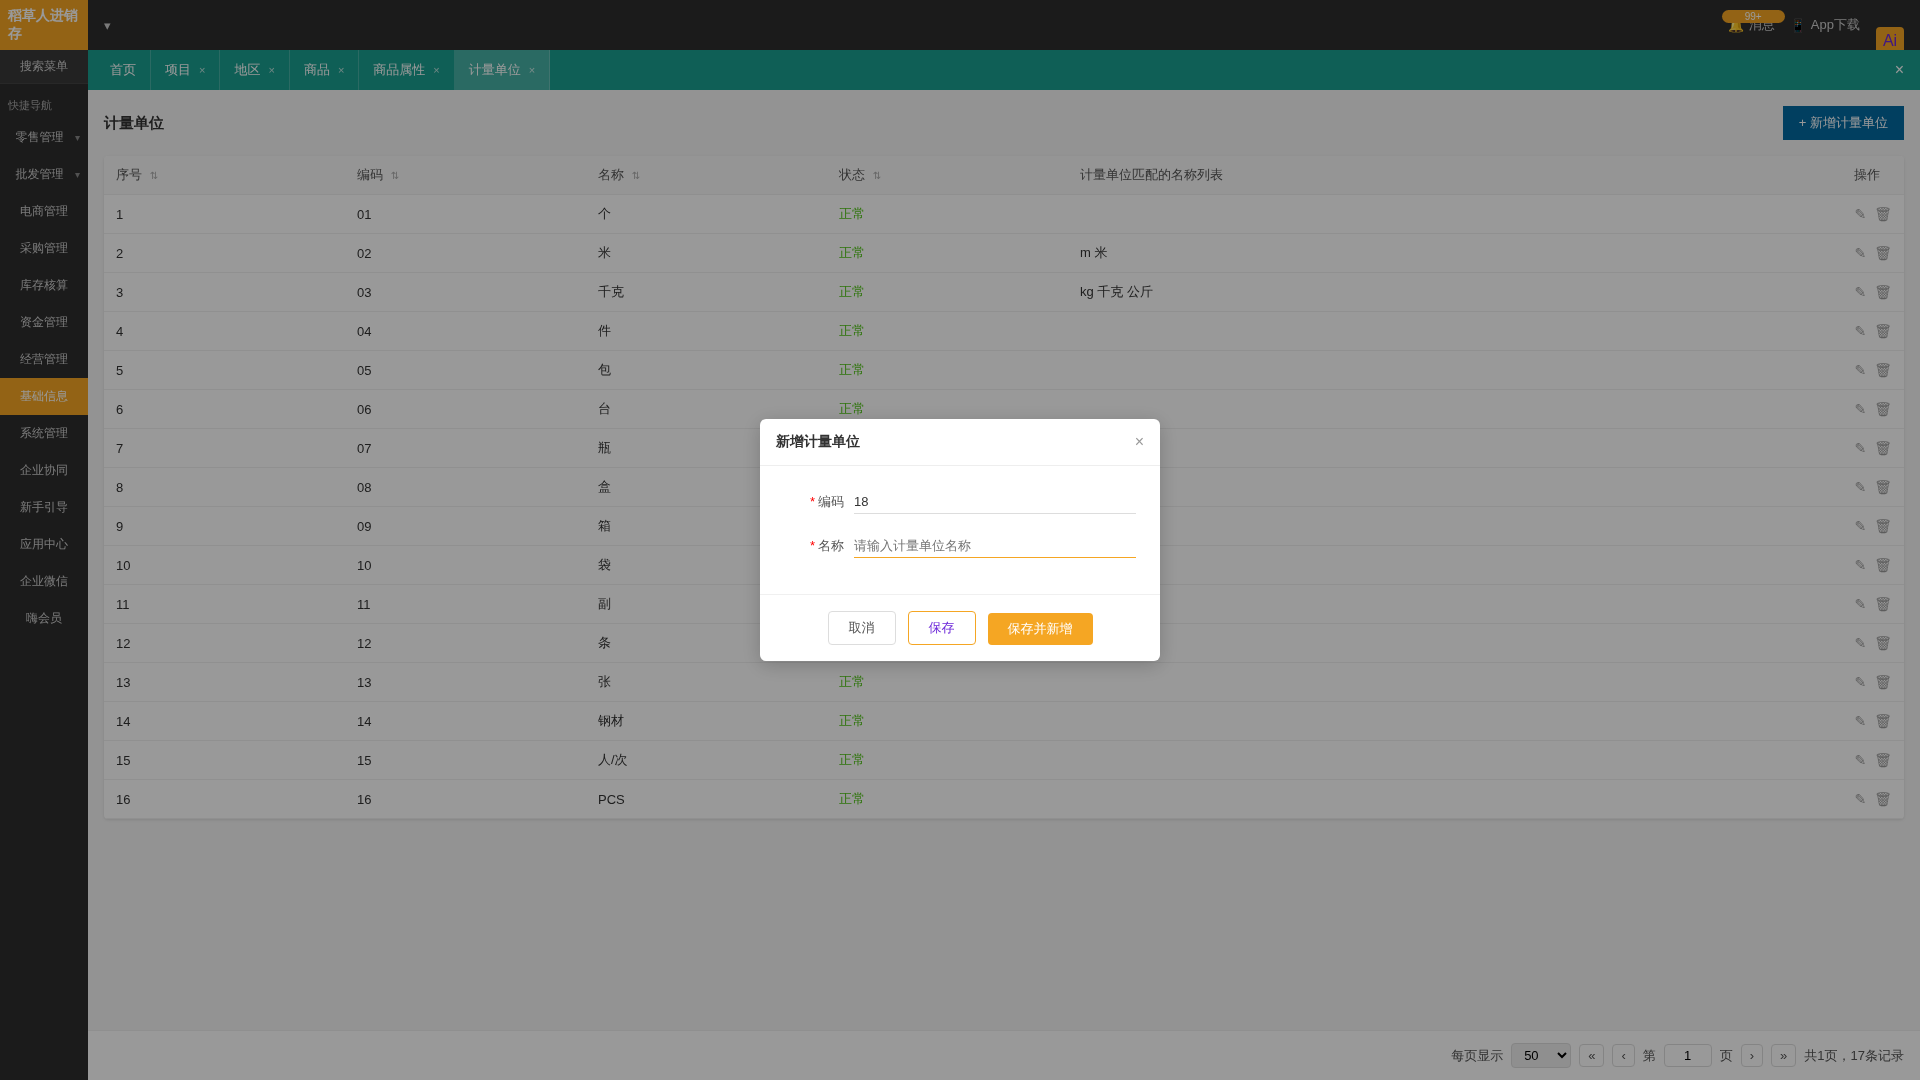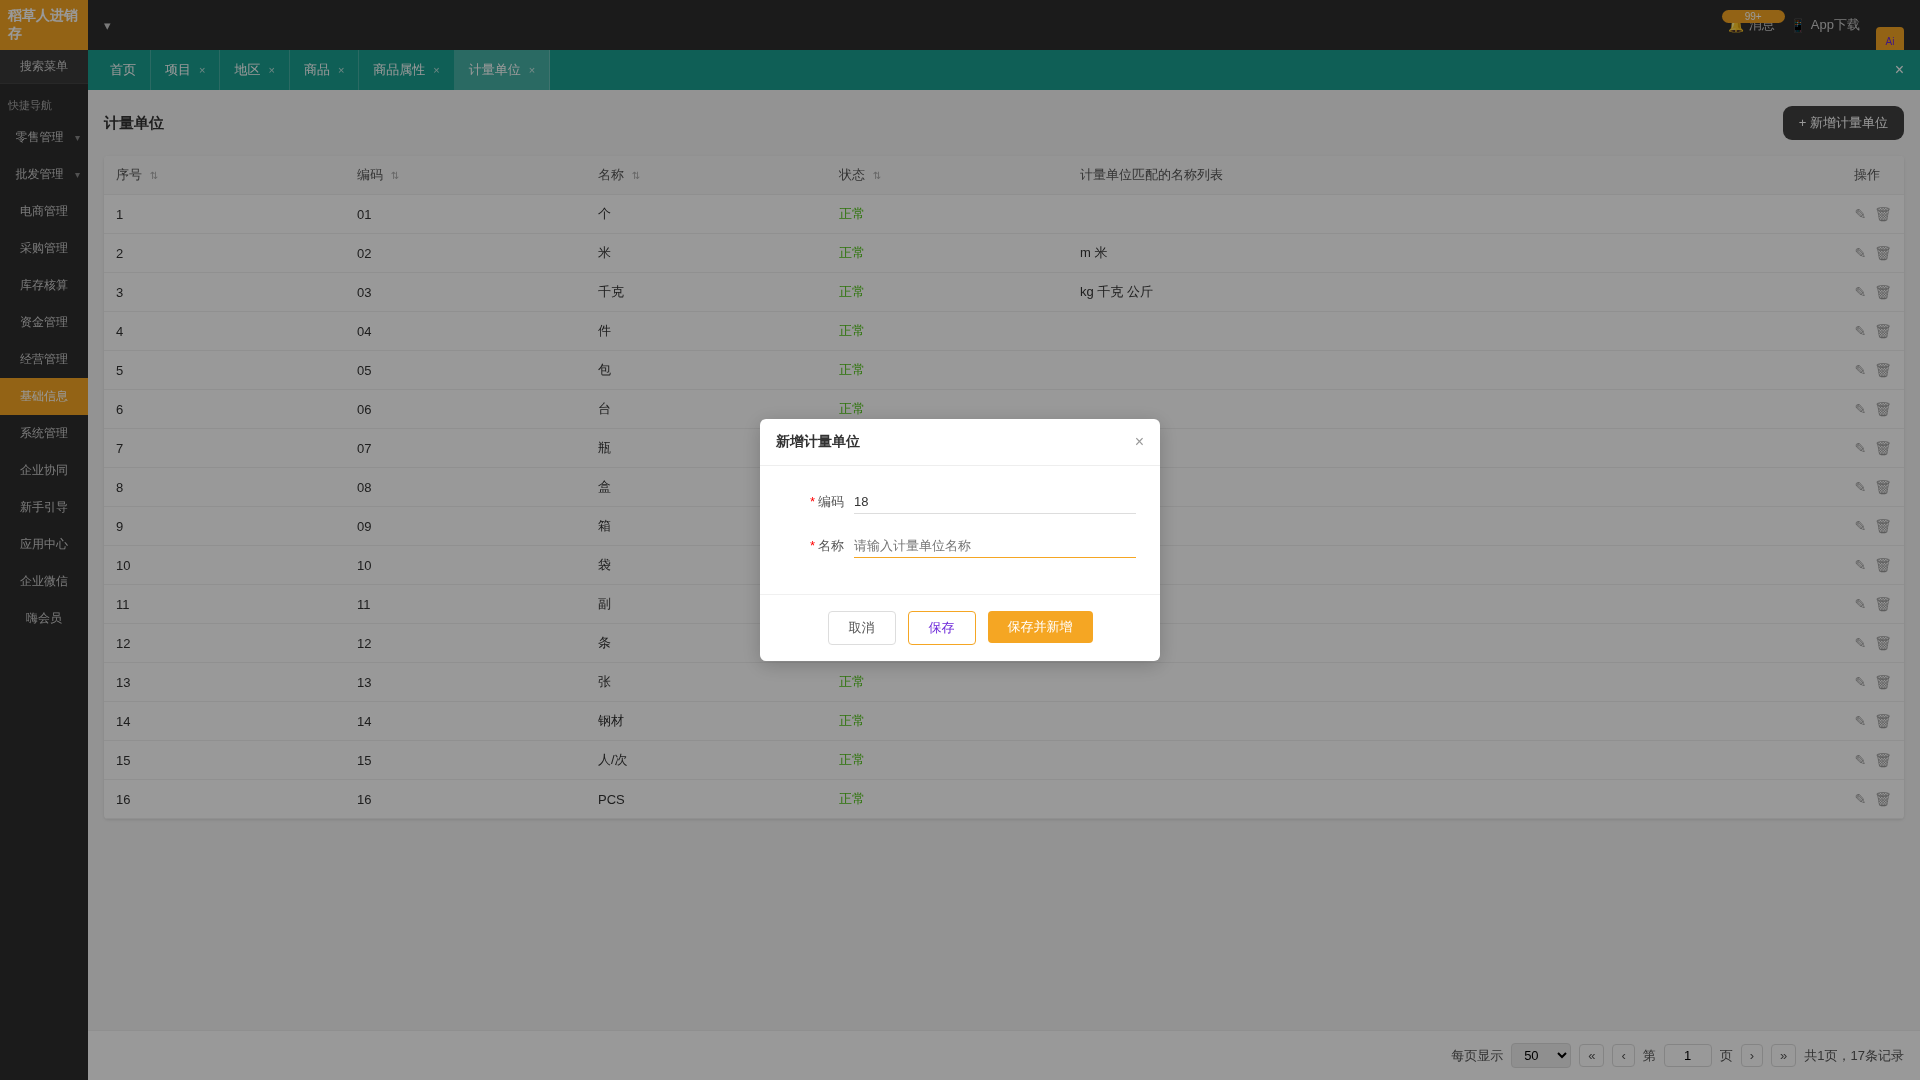--- a/index.html
+++ b/index.html
@@ -113,21 +113,21 @@
     }
     .top-bar-avatar {
       width: 28px;
       height: 28px;
       background: #f5a623;
       border-radius: 4px;
       display: flex;
       align-items: center;
       justify-content: center;
       color: #6d28d9;
-      font-size: 10px;
+      font-size: 16px;
       margin-top: 32px;
     }
 
     
     .tab-bar {
       background: #1a9e8f;
       display: flex;
       align-items: center;
       height: 40px;
       flex-shrink: 0;
@@ -174,25 +174,25 @@
       align-items: center;
       justify-content: space-between;
       margin-bottom: 16px;
     }
     .content-title {
       font-size: 15px;
       font-weight: bold;
       color: #333;
     }
     .btn-add {
-      background: #404040;
+      background: #0369a1;
       color: white;
       border: none;
       padding: 8px 16px;
-      border-radius: 9px;
+      border-radius: 0;
       font-size: 13px;
       cursor: pointer;
     }
 
     
     .data-table {
       width: 100%;
       border-collapse: collapse;
       background: white;
       border-radius: 4px;
@@ -330,21 +330,21 @@
       font-size: 13px;
       color: #333;
       outline: none;
     }
     .form-input.active-border {
       border-bottom-color: #f5a623;
     }
     .modal-footer {
       padding: 16px 24px;
       display: flex;
-      align-items: flex-start;
+      align-items: flex-end;
       justify-content: center;
       gap: 12px;
       border-top: 1px solid #f0f0f0;
     }
     .btn-cancel {
       background: white;
       border: 1px solid #ddd;
       color: #555;
       padding: 7px 20px;
       border-radius: 4px;

